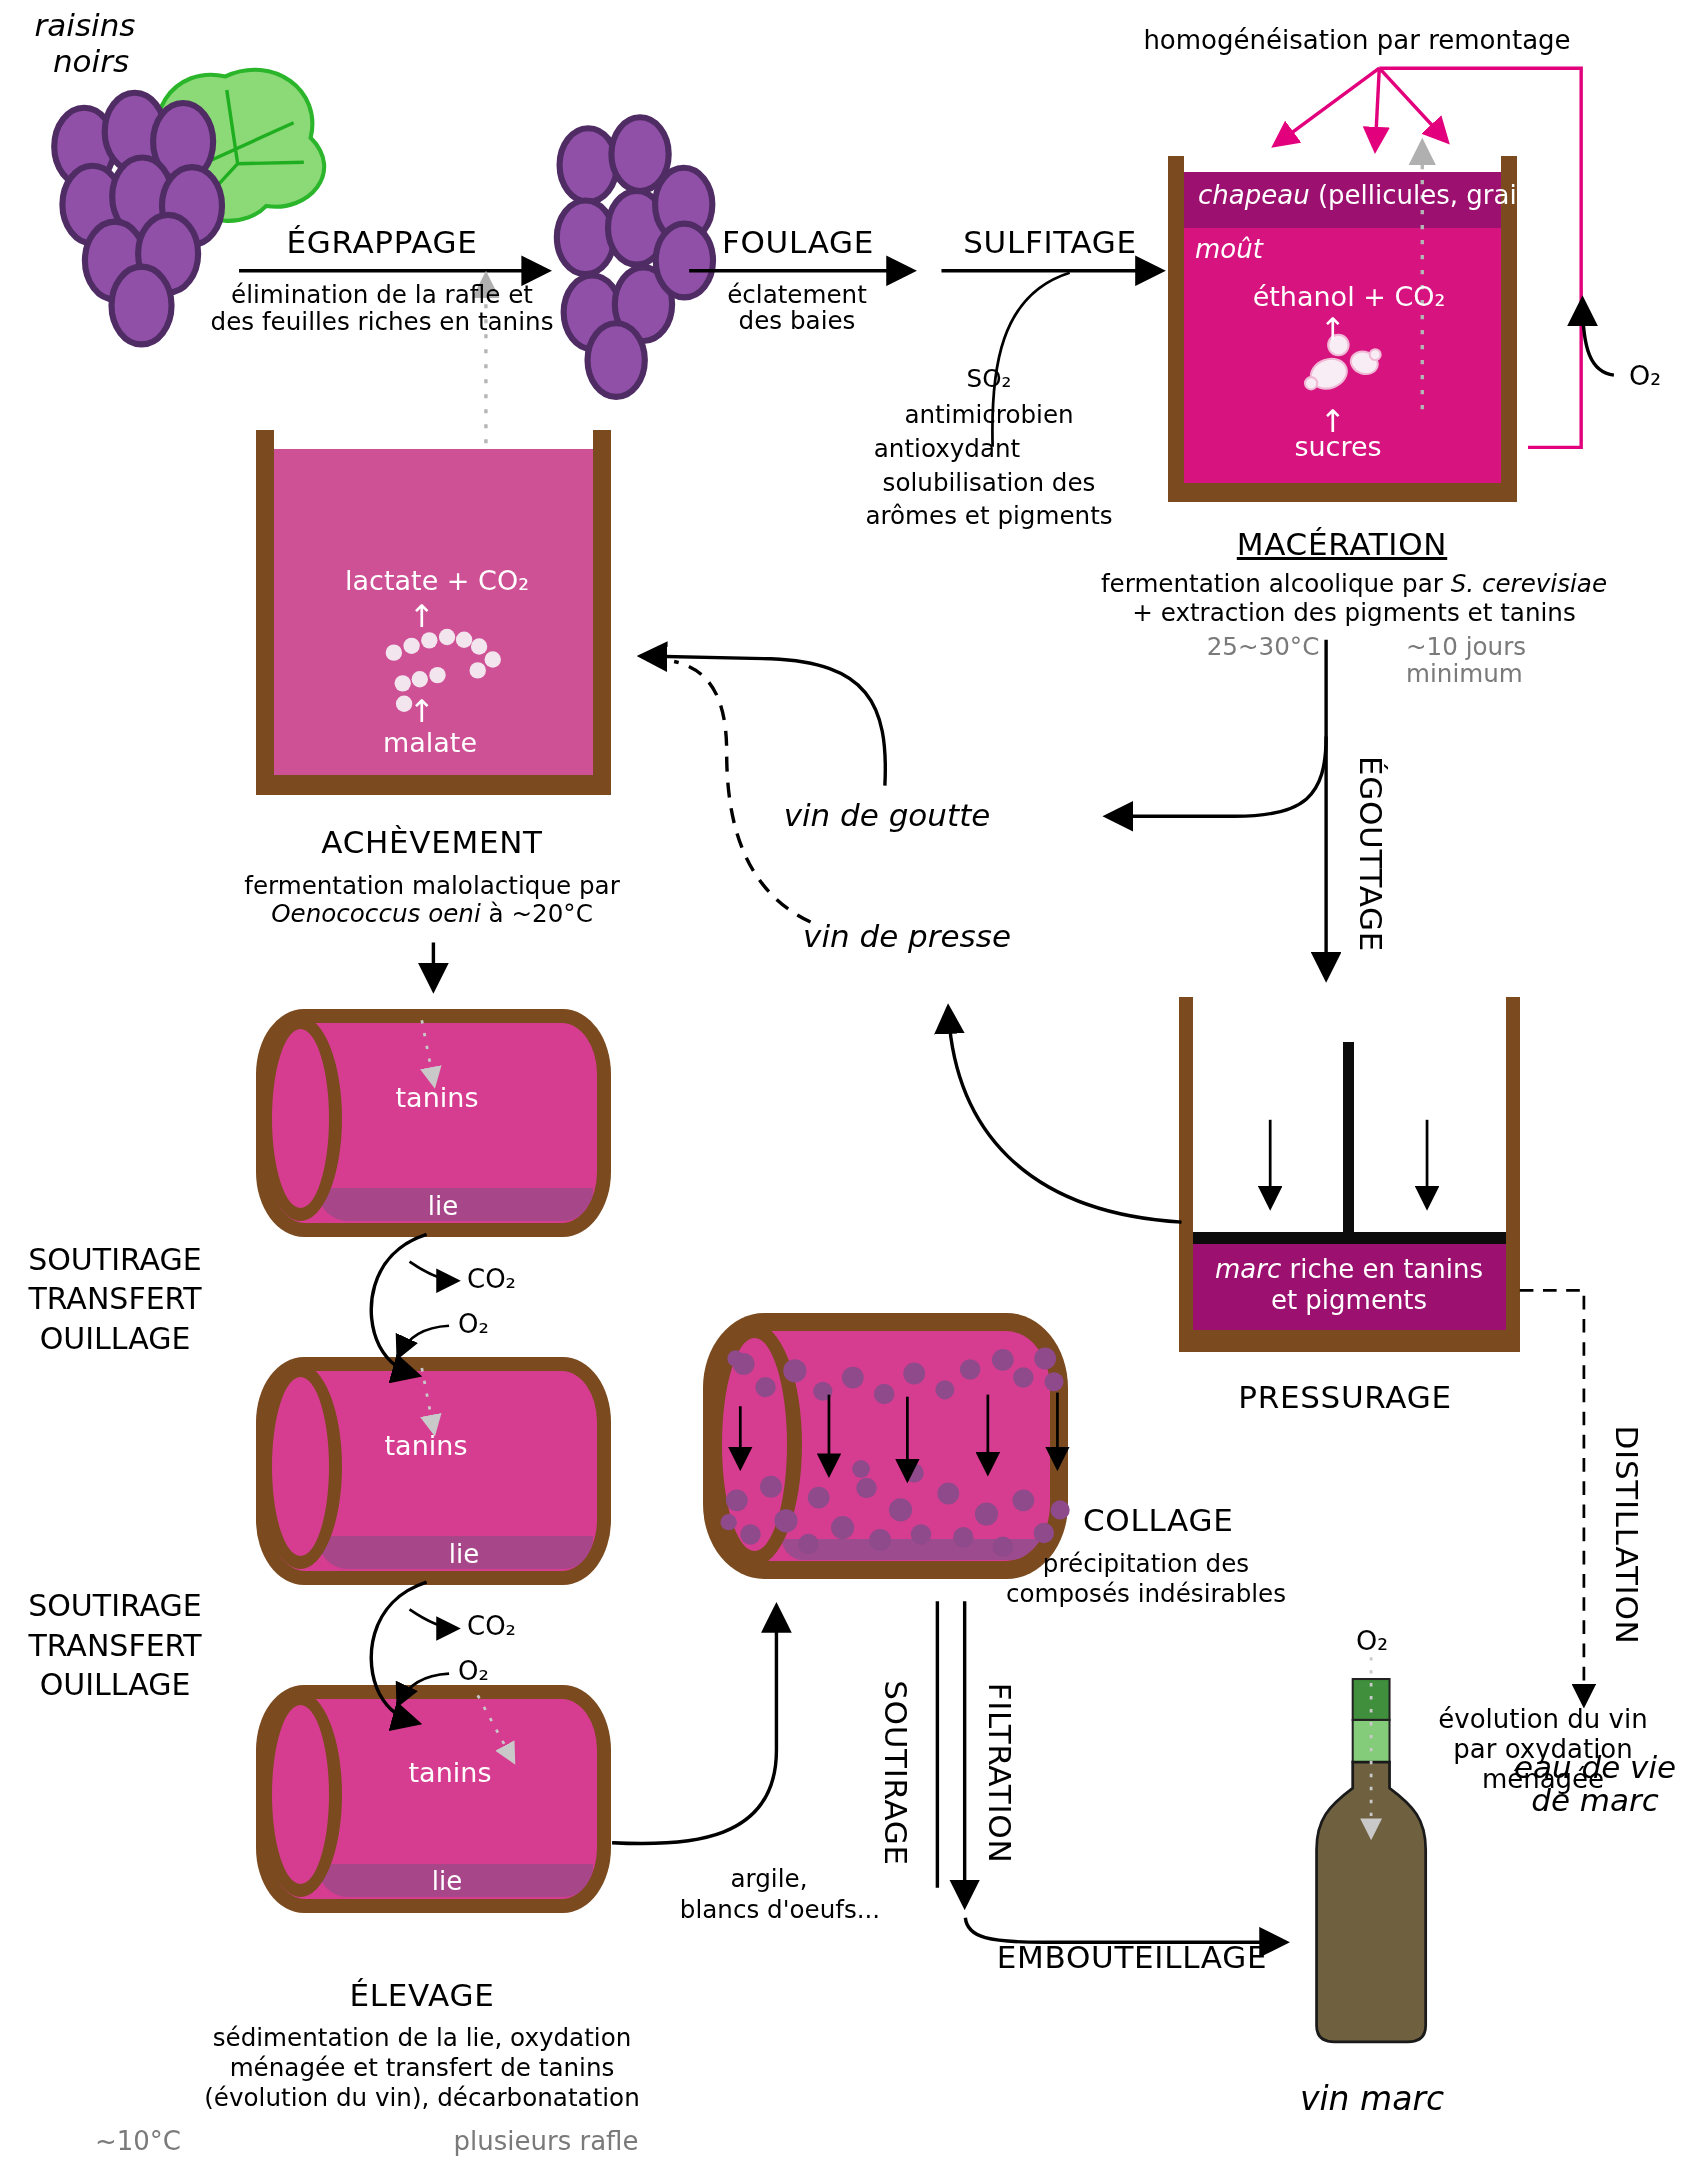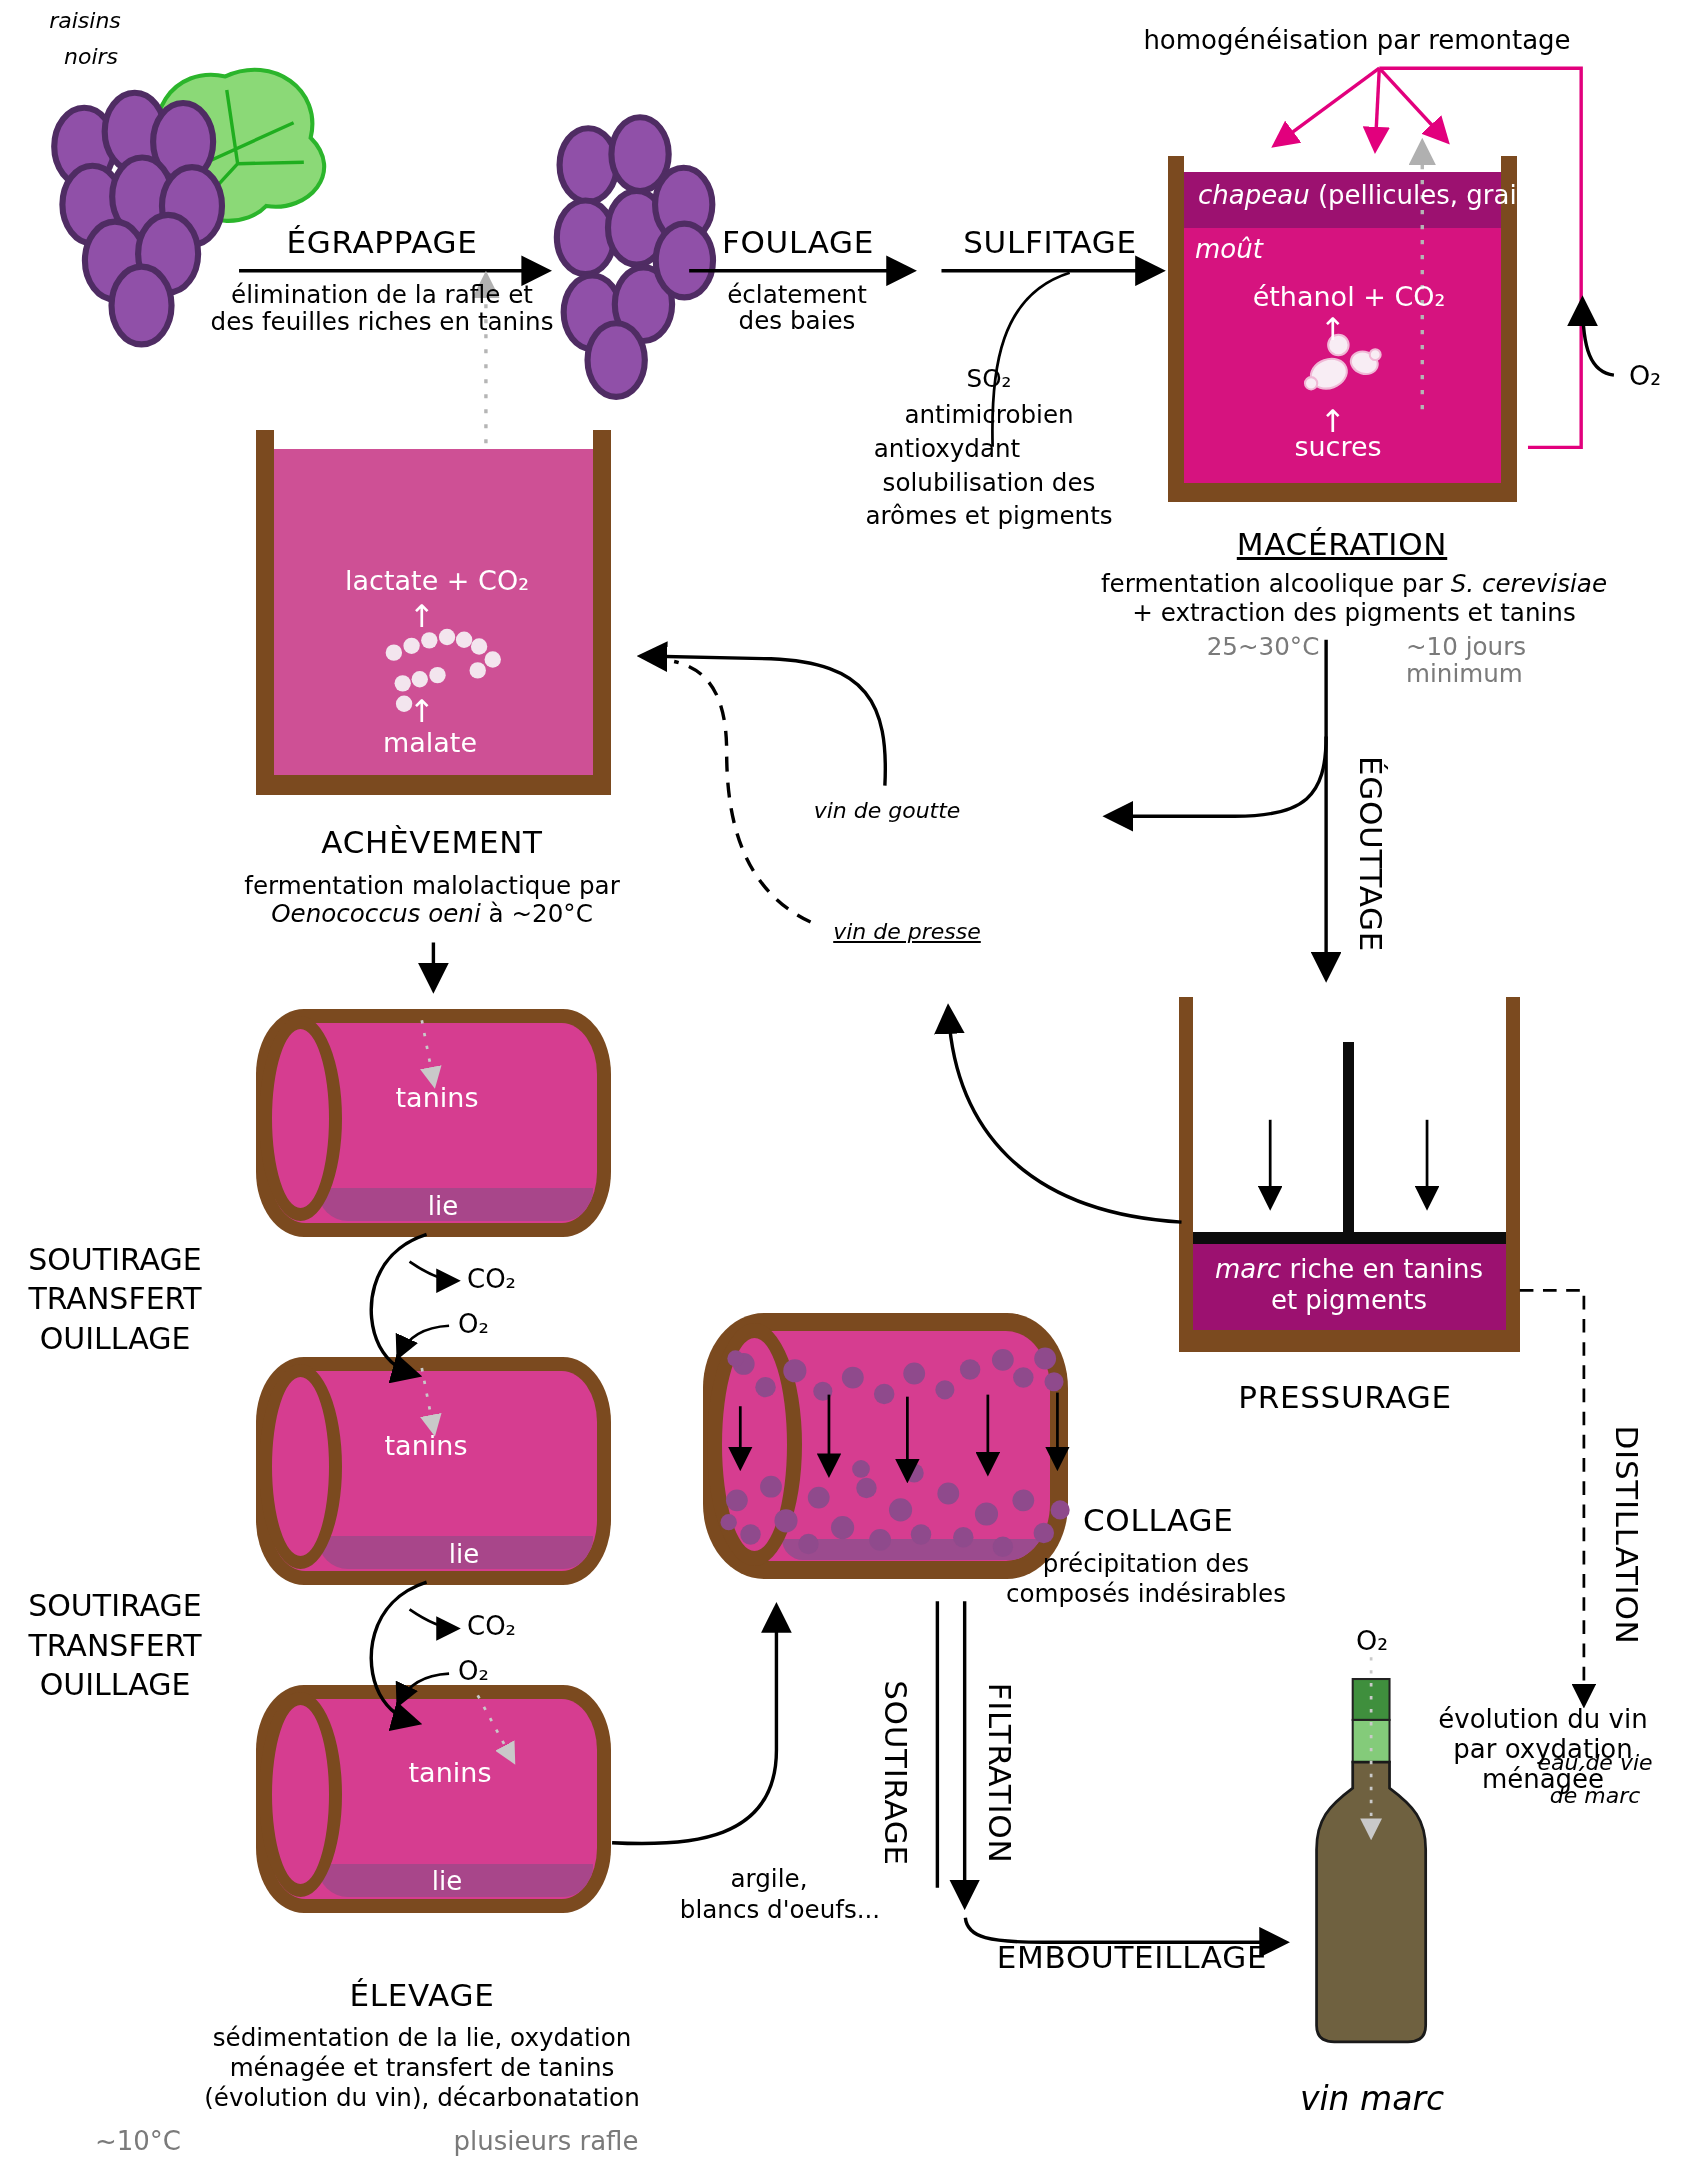--- a/index.html
+++ b/index.html
@@ -2,21 +2,21 @@
 <html style="font-size:11px"><head>
 <meta charset="utf-8">
 <style>
   html,body{margin:0;padding:0;background:#ffffff;}
   .page{position:relative;width:1692px;height:2183px;background:#fff;overflow:hidden;
         font-family:"DejaVu Sans","Liberation Sans",sans-serif;color:#000;}
   svg.overlay{position:absolute;left:0;top:0;pointer-events:none;}
   .t{position:absolute;white-space:nowrap;font-size:24.6px;line-height:1.15;}
   .cx{transform:translateX(-50%);}
   .caps{font-size:31px;letter-spacing:0.7px;}
-  .big{font-size:22px;}
+  .big{font-size:31px;}
   .it{font-style:italic;}
   .w{color:#ffffff;}
   .gray{color:#7a7a7a;}
   .rot{transform:translate(-50%,-50%) rotate(90deg);transform-origin:center;}
   .up{font-size:31px;color:#fff;}
   
   .tank{position:absolute;}
   .wallL,.wallR,.wallB{position:absolute;background:#7b4a1f;}
   .wallL{left:0;top:0;width:16.4px;height:100%;}
   .wallR{right:0;top:0;width:16.4px;height:100%;}
@@ -306,21 +306,21 @@
     <span>fermentation alcoolique par </span><span class="it">S. cerevisiae</span>
   </div>
   <div class="t cx" style="left:1354px;top:599px;">+ extraction des pigments et tanins</div>
   <div class="t gray cx" style="left:1263px;top:633px;">25~30°C</div>
   <div class="t gray" style="left:1406px;top:633px;">~10 jours</div>
   <div class="t gray" style="left:1406px;top:660px;">minimum</div>
 
   <div class="t caps rot" style="left:1370px;top:854px;">ÉGOUTTAGE</div>
 
   <div class="t it big cx" style="left:887px;top:798px;">vin de goutte</div>
-  <div class="t it big cx" style="left:907px;top:919px;text-decoration:underline;">vin de presse</div>
+  <div class="t it big cx" style="left:907px;top:919px;">vin de presse</div>
 
   <div class="t w cx" style="left:1349px;top:1255px;font-size:26px;">
     <span class="it">marc</span><span> riche en tanins</span>
   </div>
   <div class="t w cx" style="left:1349px;top:1286px;font-size:26px;">et pigments</div>
   <div class="t caps cx" style="left:1345px;top:1380px;">PRESSURAGE</div>
 
   <div class="t caps rot" style="left:1626px;top:1535px;">DISTILLATION</div>
   <div class="t it big cx" style="left:1595px;top:1750px;">eau de vie</div>
   <div class="t it big cx" style="left:1595px;top:1783px;">de marc</div>

